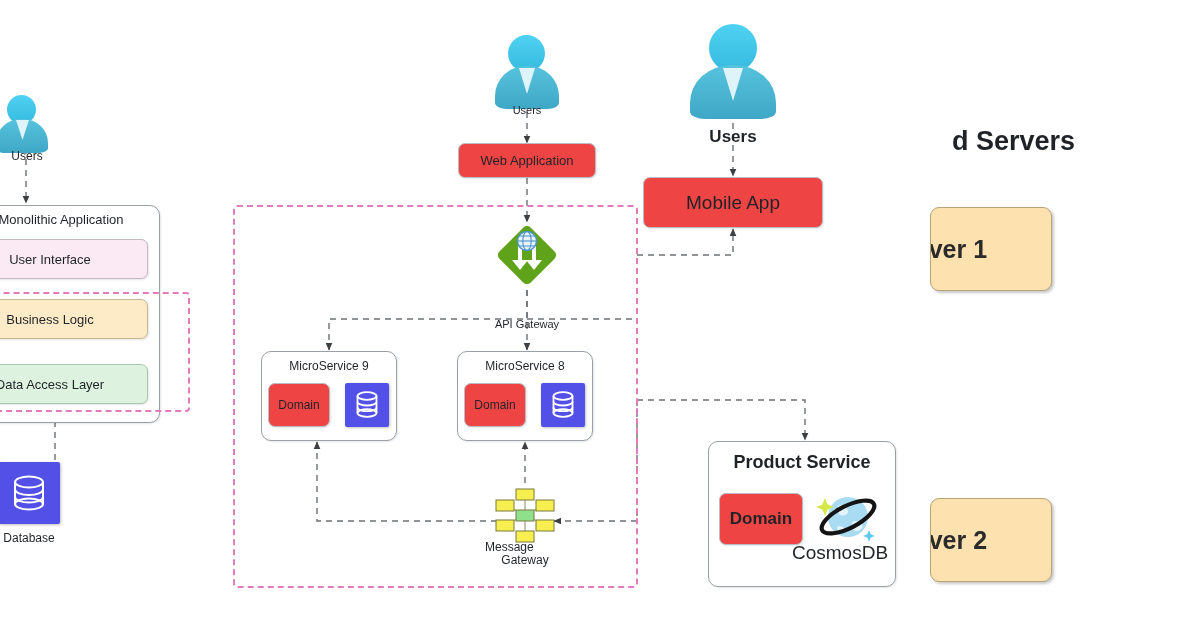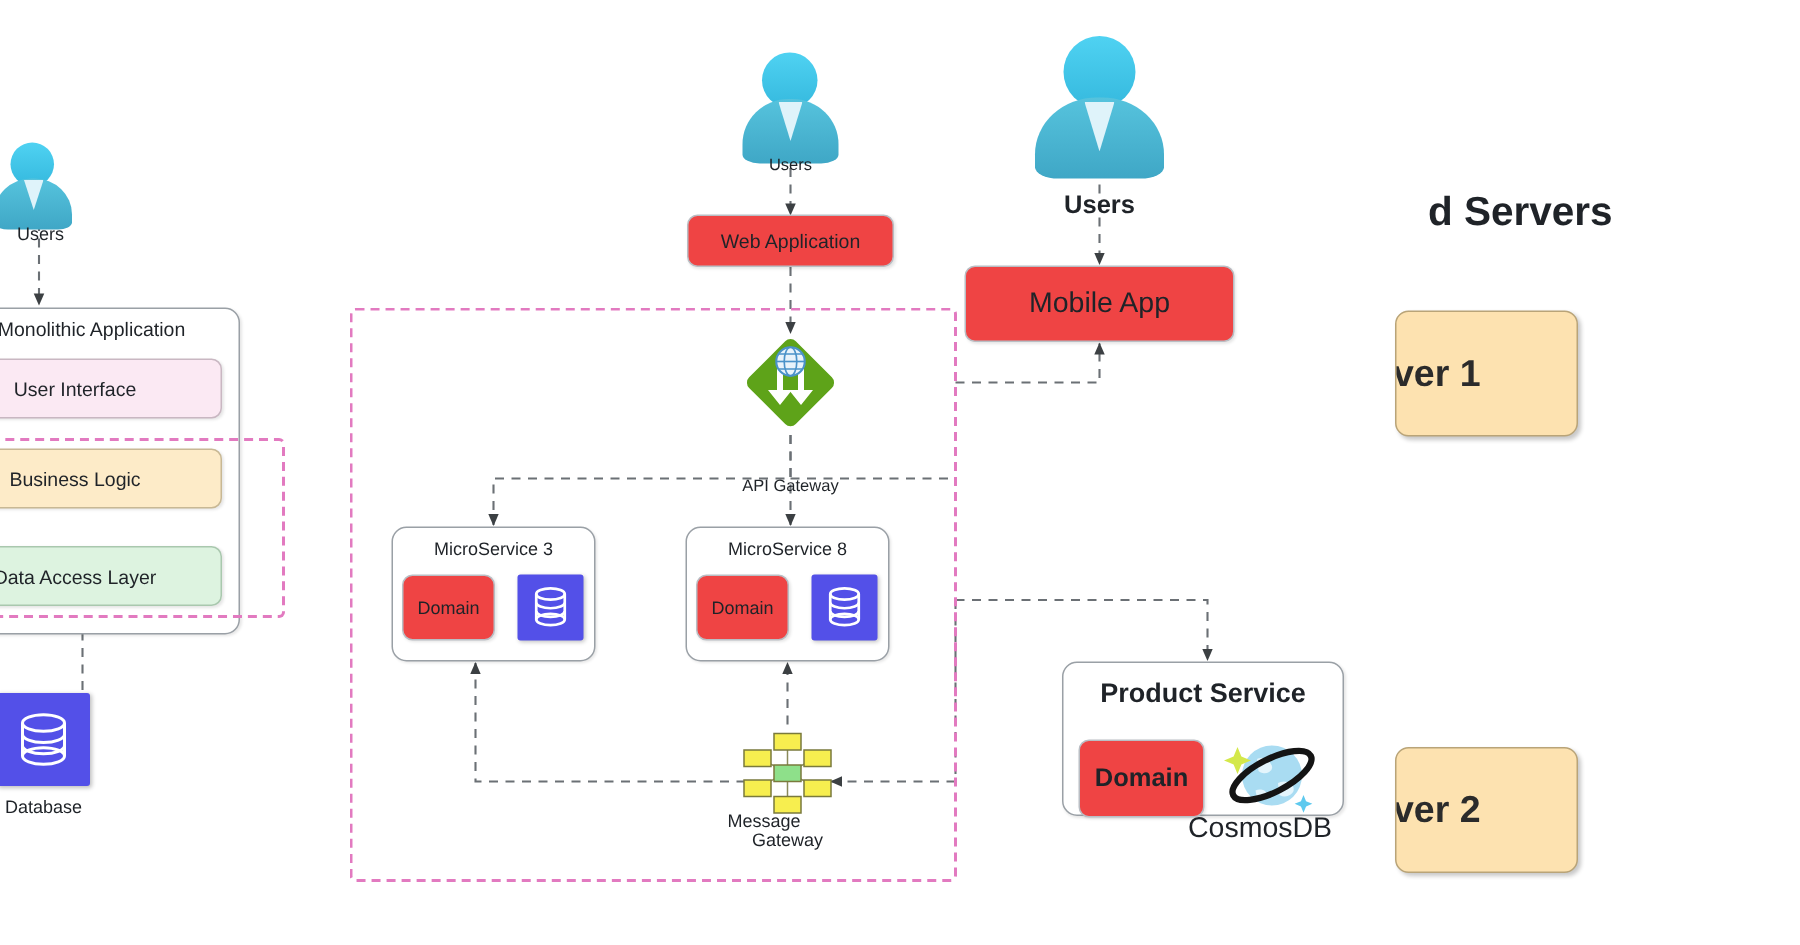--- a/index.html
+++ b/index.html
@@ -234,21 +234,21 @@
 
       <circle cx="35" cy="19" r="9.5" fill="#e9f3fb" stroke="#4b92c9" stroke-width="1.4"></circle>
       <ellipse cx="35" cy="19" rx="4.2" ry="9.5" fill="none" stroke="#4b92c9" stroke-width="1.1"></ellipse>
       <path d="M25.8,19 L44.2,19" stroke="#4b92c9" stroke-width="1.1"></path>
       <path d="M27,14 L43,14 M27,24 L43,24" stroke="#4b92c9" stroke-width="1"></path>
     </svg>
   </div>
   <div class="caption" style="left:478px; top:274px; width:98px; text-align:center; font-size:11px;margin-top:44px;">API Gateway</div>
 
   <div class="box container-box" style="left:261px; top:351px; width:136px; height:90px;">
-    <div class="box-label" style="top:7px; font-size:12px;">MicroService 3</div>
+    <div class="box-label" style="top:7px; font-size:12px;">MicroService 9</div>
   </div>
   <div class="tile plain" style="left:268px; top:383px; width:62px; height:44px; font-size:12px;">
     <span>Domain</span>
   </div>
   <div class="dbicon" style="left:345px; top:383px; width:44px; height:44px;">
     <svg width="44" height="44" viewBox="0 0 44 44">
       <ellipse cx="22" cy="13" rx="9.5" ry="3.8" fill="none" stroke="#ffffff" stroke-width="1.8"></ellipse>
       <path d="M12.5,13 L12.5,30" stroke="#ffffff" stroke-width="1.8" fill="none"></path>
       <path d="M31.5,13 L31.5,30" stroke="#ffffff" stroke-width="1.8" fill="none"></path>
       <ellipse cx="22" cy="30" rx="9.5" ry="3.8" fill="none" stroke="#ffffff" stroke-width="1.8"></ellipse>
@@ -300,21 +300,21 @@
          clip-path: polygon(0 0, 100% 0, 50% 100%);"></div>
   </div>
   <div class="caption" style="left:688px; top:127px; width:90px; text-align:center;
               font-size:17px; font-weight:bold;">Users</div>
 
   <div class="tile plain" style="left:643px; top:177px; width:180px; height:51px;
               font-size:19px; font-weight:normal;">
     <span>Mobile App</span>
   </div>
 
-  <div class="box container-box" style="left:708px; top:441px; width:188px; height:103px;">
+  <div class="box container-box" style="left:708px; top:441px; width:188px; height:146px;">
     <div class="box-label" style="top:10px; font-size:18px; font-weight:bold;">Product Service</div>
   </div>
   <div class="tile plain" style="left:719px; top:493px; width:84px; height:52px;
               font-size:17px; font-weight:bold;">
     <span>Domain</span>
   </div>
 
   <div class="cosmos" style="left:807px; top:484px; width:78px; height:62px;">
     <svg width="78" height="62" viewBox="0 0 78 62">
       <circle cx="41" cy="33" r="20" fill="#a9dcf2"></circle>

